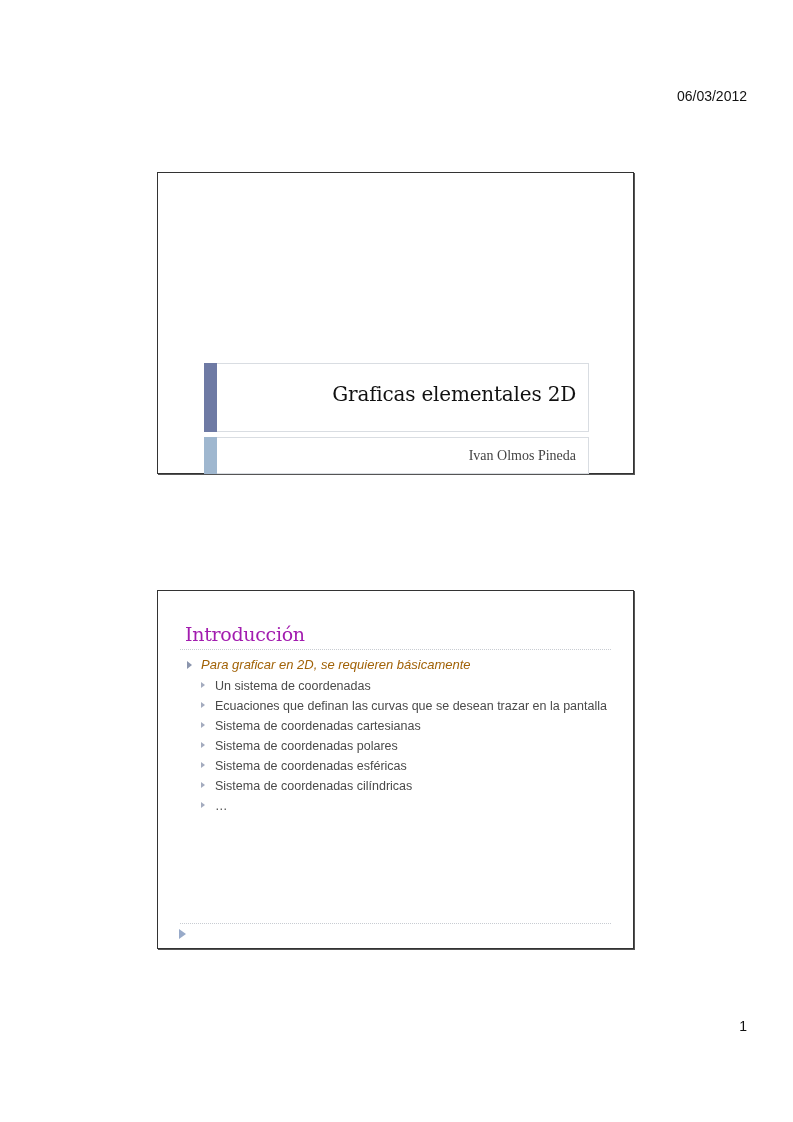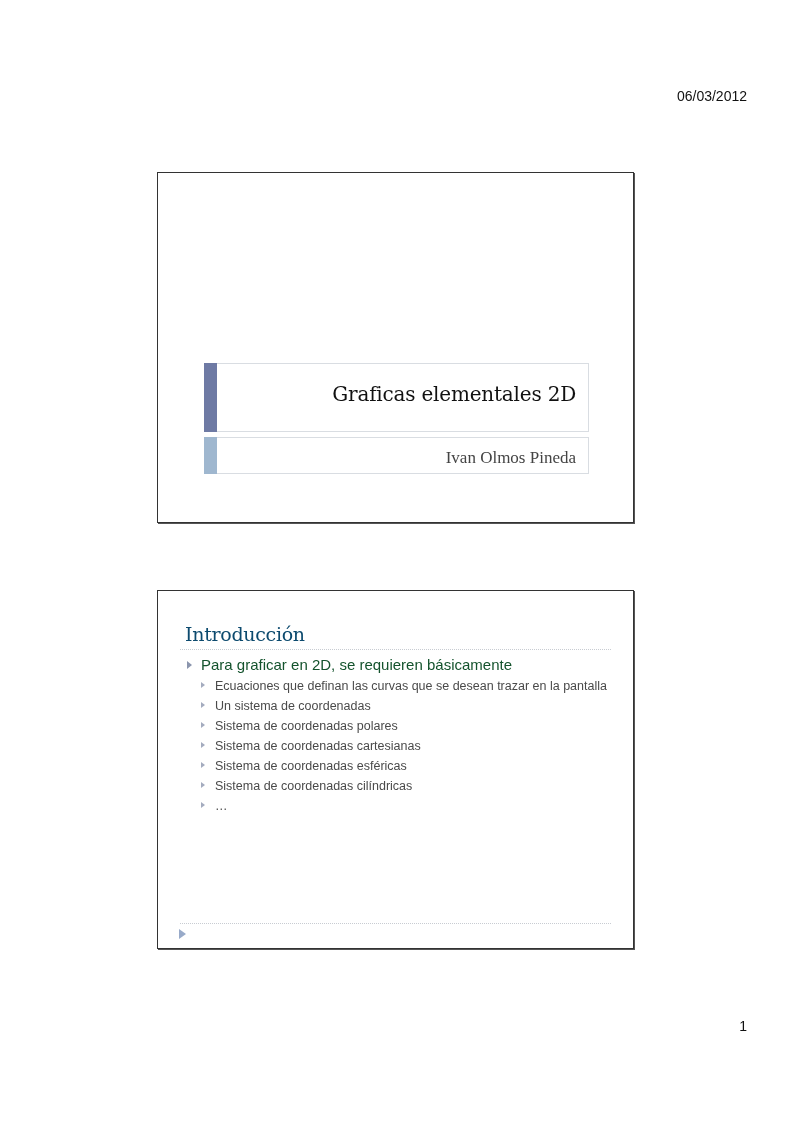--- a/index.html
+++ b/index.html
@@ -5,45 +5,45 @@
     html, body { margin: 0; padding: 0; background: #ffffff; }
     body { width: 793px; height: 1122px; position: relative; overflow: hidden;
            font-family: "Liberation Sans", sans-serif; color: #000; }
     .page-date { position: absolute; top: 88px; right: 46px; font-size: 14px;
                  font-family: "Liberation Sans", sans-serif; color: #111; text-align: right; }
     .page-number { position: absolute; top: 1018px; right: 46px; font-size: 14px;
                    font-family: "Liberation Sans", sans-serif; color: #111; }
 
     .slide { position: absolute; left: 157px; width: 477px; background: #fff;
              border: 1px solid #333; box-shadow: 1px 1px 0 #555; box-sizing: border-box; }
-    .slide-1 { top: 172px; height: 351px; }
+    .slide-1 { top: 172px; height: 302px; }
     .slide-2 { top: 590px; height: 359px; }
 
     
     .title-box { position: absolute; left: 46px; width: 385px; box-sizing: border-box;
                  border: 1px solid #d9dde2; background: #fff; }
     .title-box .accent { position: absolute; left: -1px; top: -1px; bottom: -1px; width: 13px; }
     .title-main { top: 190px; height: 69px; }
     .title-main .accent { background: #6e7aa4; }
     .title-sub { top: 264px; height: 37px; }
     .title-sub .accent { background: #9fb7cf; }
     .title-text { position: absolute; right: 12px; top: 18px;
                   font-family: "DejaVu Serif", serif; font-size: 20px; color: #111; letter-spacing: -0.2px; }
     .subtitle-text { position: absolute; right: 12px; top: 10px;
-                     font-family: "Liberation Serif", serif; font-size: 17px; color: #444; }
+                     font-family: "Liberation Serif", serif; font-size: 14px; color: #444; }
 
     
     .slide-heading { position: absolute; left: 27px; top: 32px;
-                     font-family: "DejaVu Serif", serif; font-size: 19px; color: #0c4a6e; letter-spacing: -0.3px; }
+                     font-family: "DejaVu Serif", serif; font-size: 19px; color: #a21caf; letter-spacing: -0.3px; }
     .rule { position: absolute; left: 22px; right: 22px; border-top: 1px dotted #c8ccd2; height: 0; }
     .rule-top { top: 58px; }
     .rule-bottom { top: 332px; }
     .bullets { position: absolute; left: 27px; top: 64px; right: 20px; margin: 0; padding: 0; list-style: none; }
-    .l1 { position: relative; padding-left: 16px; font-size: 15px; color: #14532d;
-          font-family: "Liberation Sans", sans-serif; line-height: 20px; }
+    .l1 { position: relative; padding-left: 16px; font-size: 13px; color: #a16207;
+          font-family: "Liberation Sans", sans-serif; line-height: 20px; font-style: italic; }
     .l1.gap { margin-top: 14px; }
     .l2 { position: relative; padding-left: 30px; font-size: 12.5px; color: #4a4a4a;
           font-family: "Liberation Sans", sans-serif; line-height: 16px; margin-top: 3px; }
     .l2 + .l2 { margin-top: 4px; }
     .tri { position: absolute; width: 0; height: 0; border-top: 4px solid transparent;
            border-bottom: 4px solid transparent; border-left: 5px solid #8b95ad; }
     .l1 .tri { left: 2px; top: 6px; }
     .l2 .tri { left: 16px; top: 4px; border-left-color: #a4acbf; border-top-width: 3.5px; border-bottom-width: 3.5px; border-left-width: 4px; }
     .footer-arrow { position: absolute; left: 21px; top: 338px; width: 0; height: 0;
                     border-top: 5px solid transparent; border-bottom: 5px solid transparent;
@@ -69,34 +69,34 @@
   <div class="slide-heading">Introducción</div>
   <div class="rule rule-top"></div>
 
   <ul class="bullets">
     <li class="l1">
       <span class="tri"></span>
       <span>Para graficar en 2D, se requieren básicamente</span>
     </li>
     <li class="l2">
       <span class="tri"></span>
-      <span>Ecuaciones que definan las curvas que se desean trazar en la pantalla</span>
+      <span>Un sistema de coordenadas</span>
     </li>
     <li class="l2">
       <span class="tri"></span>
-      <span>Un sistema de coordenadas</span>
+      <span>Ecuaciones que definan las curvas que se desean trazar en la pantalla</span>
     </li>
 
     <li class="l2">
       <span class="tri"></span>
-      <span>Sistema de coordenadas polares</span>
+      <span>Sistema de coordenadas cartesianas</span>
     </li>
     <li class="l2">
       <span class="tri"></span>
-      <span>Sistema de coordenadas cartesianas</span>
+      <span>Sistema de coordenadas polares</span>
     </li>
     <li class="l2">
       <span class="tri"></span>
       <span>Sistema de coordenadas esféricas</span>
     </li>
     <li class="l2">
       <span class="tri"></span>
       <span>Sistema de coordenadas cilíndricas</span>
     </li>
     <li class="l2">

